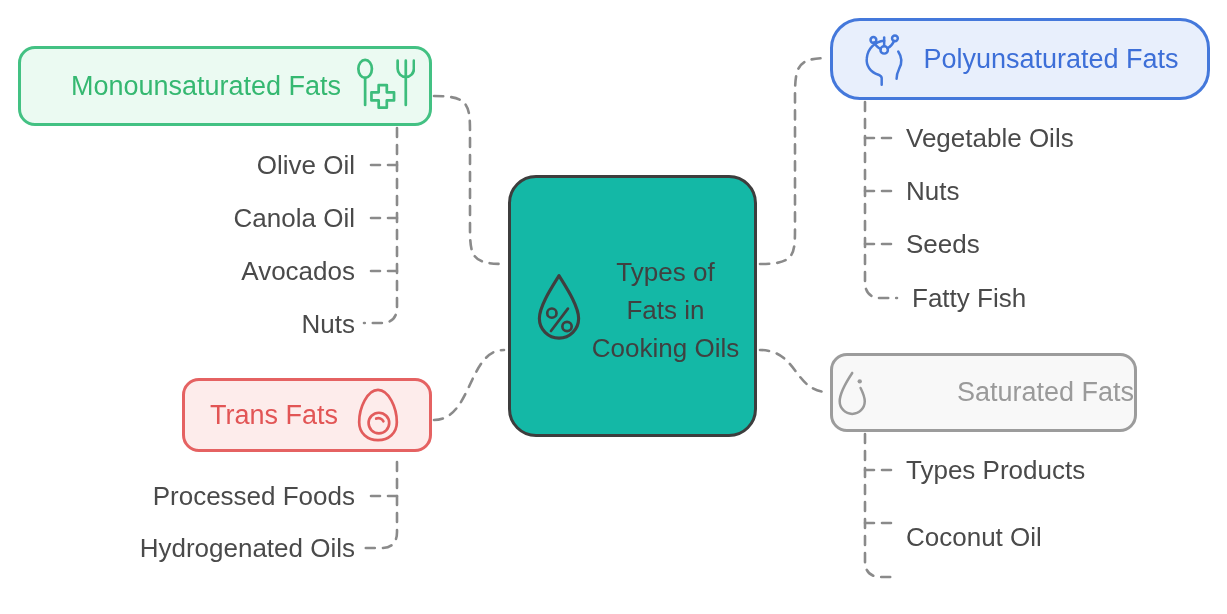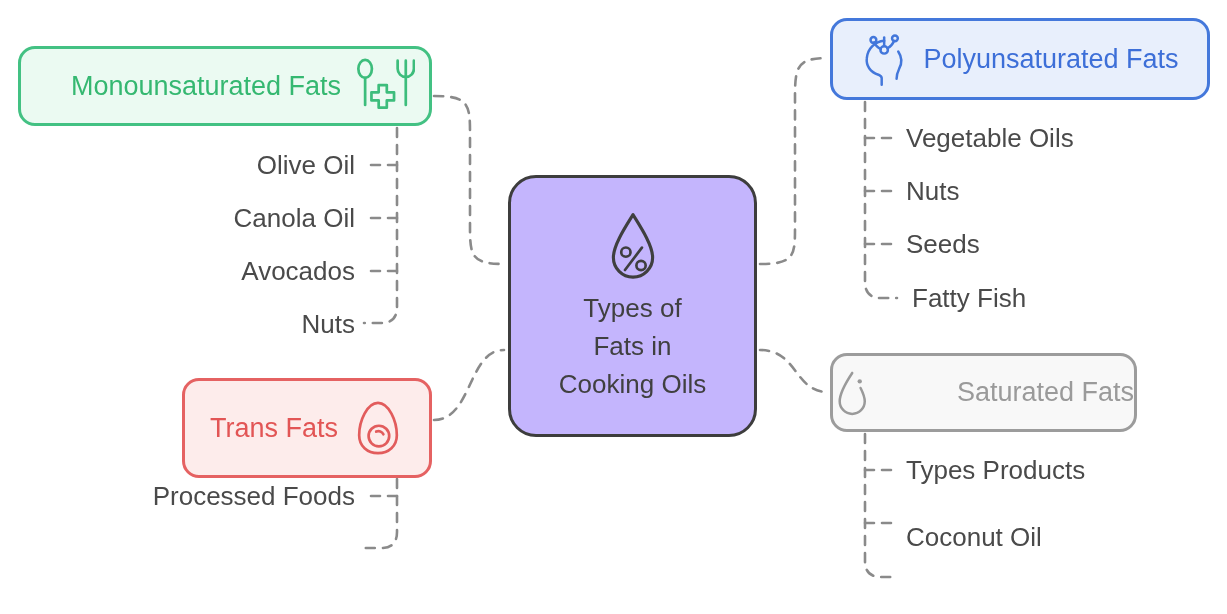--- a/index.html
+++ b/index.html
@@ -11,28 +11,28 @@
   .connector-layer path{fill:none;stroke:#8a8a8a;stroke-width:2.6;stroke-linecap:round;stroke-dasharray:9 8;}
 
   .node{
     position:absolute;display:flex;align-items:center;justify-content:center;
     border-radius:17px;border:3px solid;box-sizing:border-box;
     font-size:27px;font-weight:400;white-space:nowrap;
   }
   .node .gap{display:inline-block;width:14px;}
 
   .node-mono{left:18px;top:46px;width:414px;height:80px;border-color:#43c183;background:#ebfaf2;color:#35b871;padding-left:36px;}
-  .node-poly{left:830px;top:18px;width:380px;height:82px;border-color:#4478db;background:#e8effc;color:#3d6fd8;}
-  .node-trans{left:182px;top:378px;width:250px;height:100px;border-color:#e56262;background:#fdeceb;color:#e25555;}
+  .node-poly{left:830px;top:18px;width:380px;height:82px;border-color:#4478db;background:#e8effc;color:#3d6fd8;border-radius:30px;}
+  .node-trans{left:182px;top:378px;width:250px;height:74px;border-color:#e56262;background:#fdeceb;color:#e25555;}
   .node-sat{left:830px;top:353px;width:307px;height:79px;border-color:#9c9c9c;background:#f8f8f8;color:#9a9a9a;gap:36px;}
 
   .node-root{
     left:508px;top:175px;width:249px;height:262px;border-radius:28px;
-    border:3px solid #3d3d3d;background:#c4b5fd;color:#404040;
-    position:absolute;display:flex;flex-direction:column;align-items:center;justify-content:center;
+    border:3px solid #3d3d3d;background:#14b8a6;color:#404040;
+    position:absolute;display:flex;flex-direction:row;align-items:center;justify-content:center;
     box-sizing:border-box;
   }
   .root-label{font-size:26px;line-height:38px;text-align:center;margin-top:8px;color:#404040;}
 
   .child{
     position:absolute;height:32px;line-height:32px;font-size:26px;color:#4a4a4a;white-space:nowrap;
   }
   .child-left{right:872px;}
   .child-right{left:906px;text-align:center;}
 
@@ -134,20 +134,21 @@
     <span class="gap"></span>
     <span>Saturated Fats</span>
   </div>
 
   <div class="child child-left" style="top:149px;">Olive Oil</div>
   <div class="child child-left" style="top:202px;">Canola Oil</div>
   <div class="child child-left" style="top:255px;">Avocados</div>
   <div class="child child-left" style="top:308px;">Nuts</div>
 
   <div class="child child-left" style="top:480px;">Processed Foods</div>
+  <div class="child child-left" style="top:532px;">Hydrogenated Oils</div>
 
   <div class="child child-right" style="top:122px;">Vegetable Oils</div>
   <div class="child child-right" style="top:175px;">Nuts</div>
   <div class="child child-right" style="top:228px;">Seeds</div>
   <div class="child child-right" style="top:282px;left:912px;">Fatty Fish</div>
 
   <div class="child child-right" style="top:454px;">Types Products</div>
   <div class="child child-right" style="top:507px;margin-top:14px;">Coconut Oil</div>
 
 </div>

